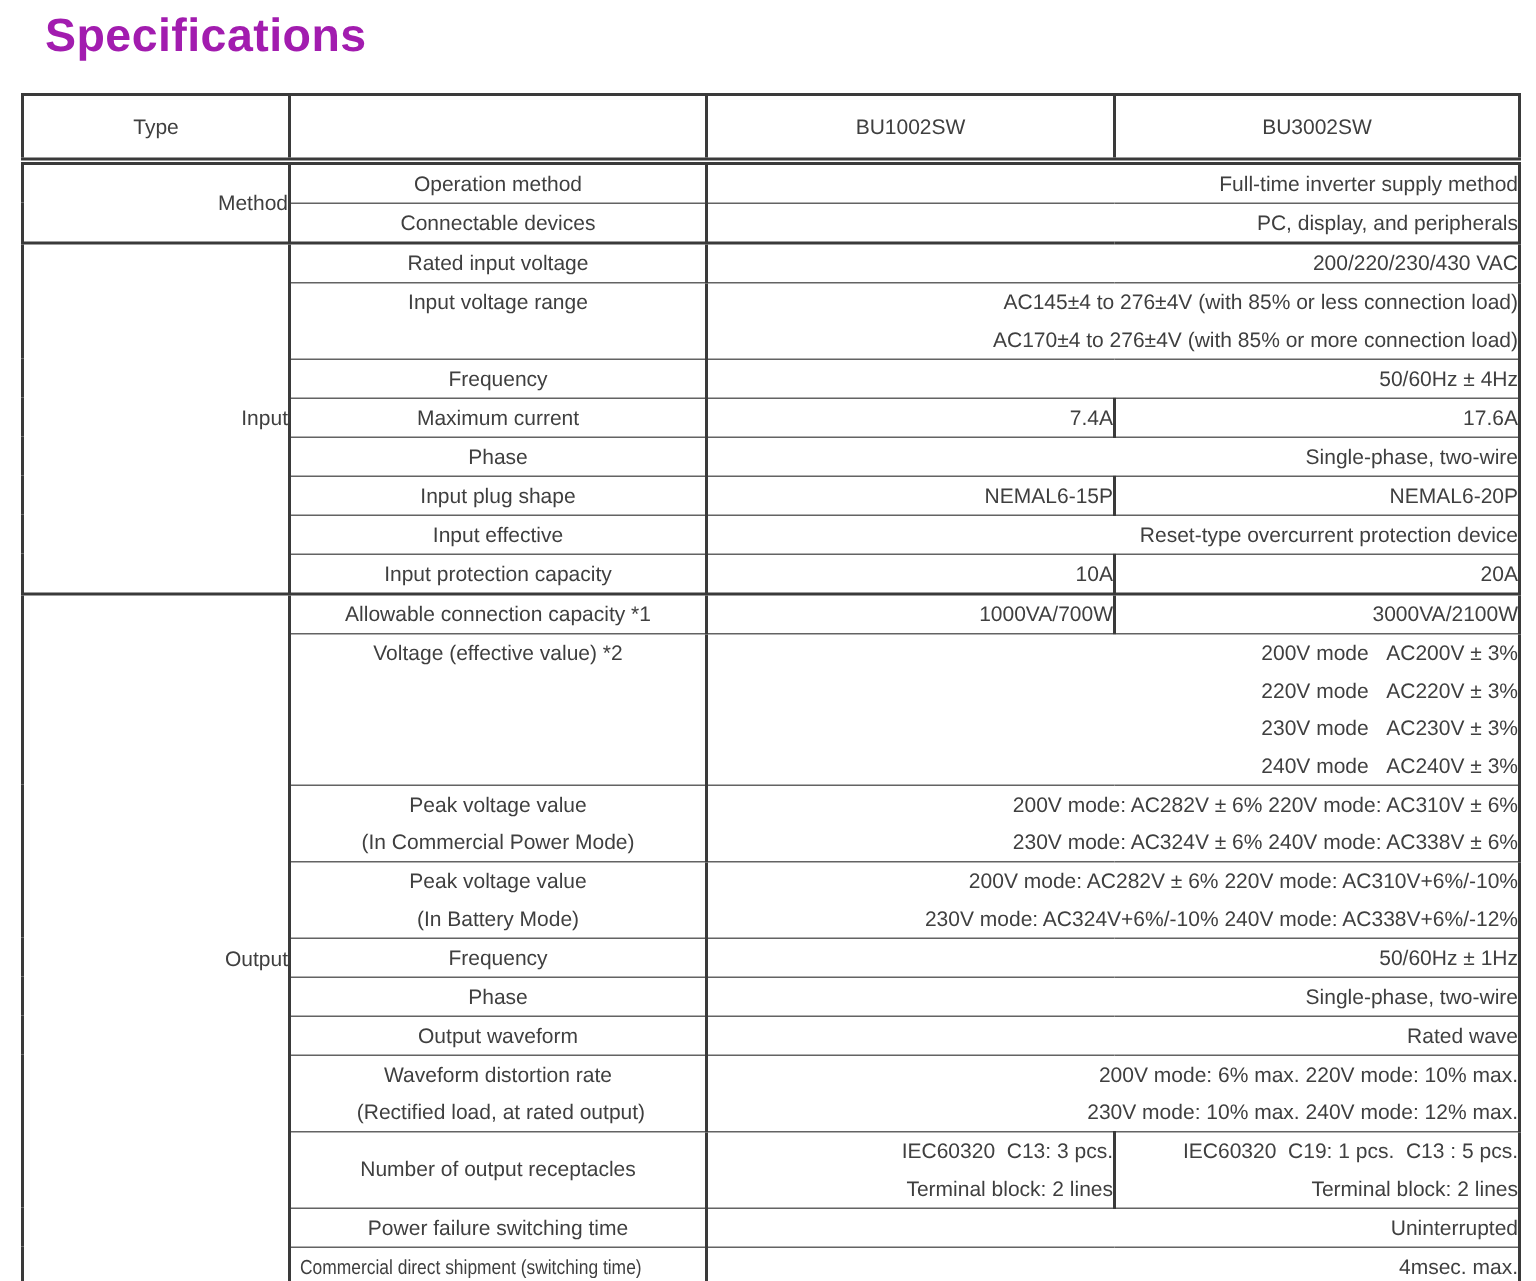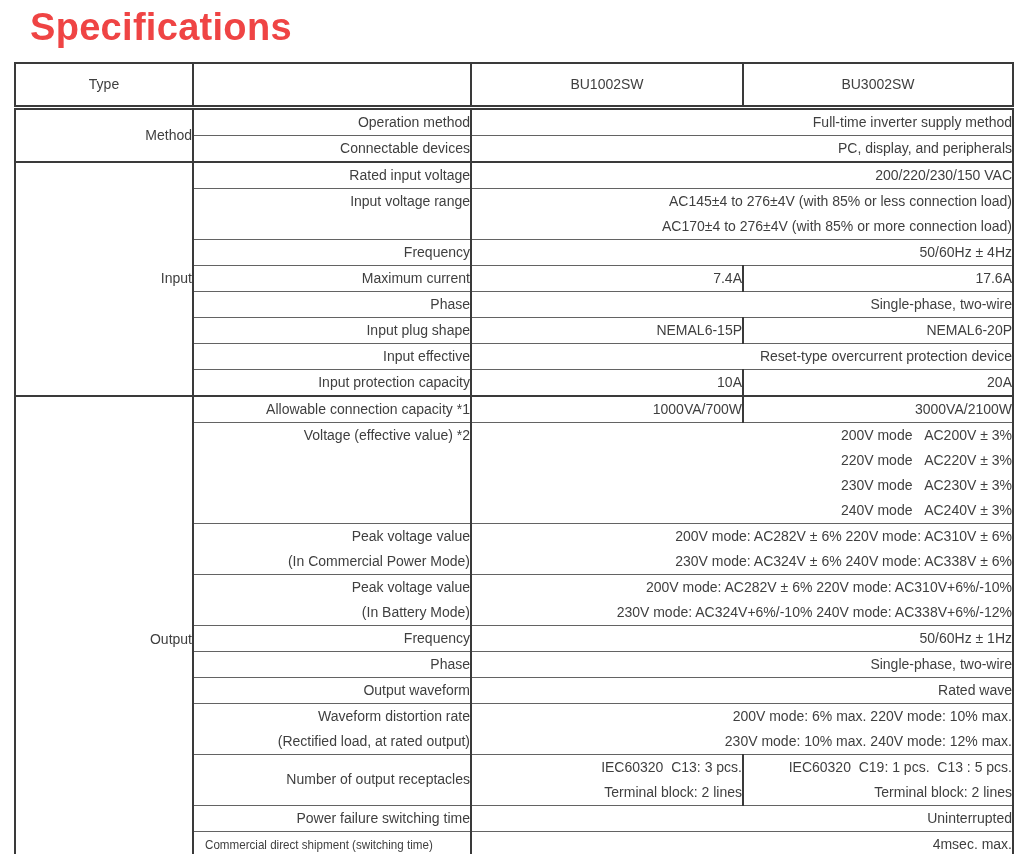--- a/index.html
+++ b/index.html
@@ -14,23 +14,23 @@
     overflow: hidden;
     background: #ffffff;
     font-family: "Liberation Sans", "DejaVu Sans", sans-serif;
     color: #3f3f3f;
   }
   .title {
     position: absolute;
     left: 30px;
     top: 6px;
     margin: 0;
-    font-size: 38px;
+    font-size: 31px;
     font-weight: bold;
-    color: #ef4444;
+    color: #a21caf;
     letter-spacing: 0.3px;
   }
   table.spec {
     position: absolute;
     left: 14px;
     top: 62px;
     width: 998px;
     border-collapse: collapse;
     table-layout: fixed;
     border: 2px solid #3a3a3a;
@@ -51,21 +51,21 @@
     text-align: center;
     font-size: 14px;
   }
   tr.sec-top td { border-top: 2px solid #3a3a3a; }
   td.sec {
     vertical-align: top;
     text-align: right;
     padding: 1px 4px 0 9px;
   }
   td.lbl {
-    text-align: right;
+    text-align: center;
     padding: 0 4px 0 8px;
     white-space: pre-line;
   }
   td.val {
     text-align: right;
     white-space: pre-line;
     padding: 0 2px;
   }
   .squeeze {
     display: inline-block;
@@ -111,21 +111,21 @@
       <td class="val" colspan="2">Full-time inverter supply method</td>
     </tr>
     <tr class="h26">
       <td class="lbl">Connectable devices</td>
       <td class="val" colspan="2">PC, display, and peripherals</td>
     </tr>
 
     <tr class="sec-top h26">
       <td class="sec" rowspan="8">Input</td>
       <td class="lbl">Rated input voltage</td>
-      <td class="val" colspan="2">200/220/230/150 VAC</td>
+      <td class="val" colspan="2">200/220/230/430 VAC</td>
     </tr>
     <tr class="h50">
       <td class="lbl" style="vertical-align:top;">Input voltage range</td>
       <td class="val" colspan="2">AC145±4 to 276±4V (with 85% or less connection load)
 AC170±4 to 276±4V (with 85% or more connection load)</td>
     </tr>
     <tr class="h25">
       <td class="lbl">Frequency</td>
       <td class="val" colspan="2">50/60Hz ± 4Hz</td>
     </tr>

